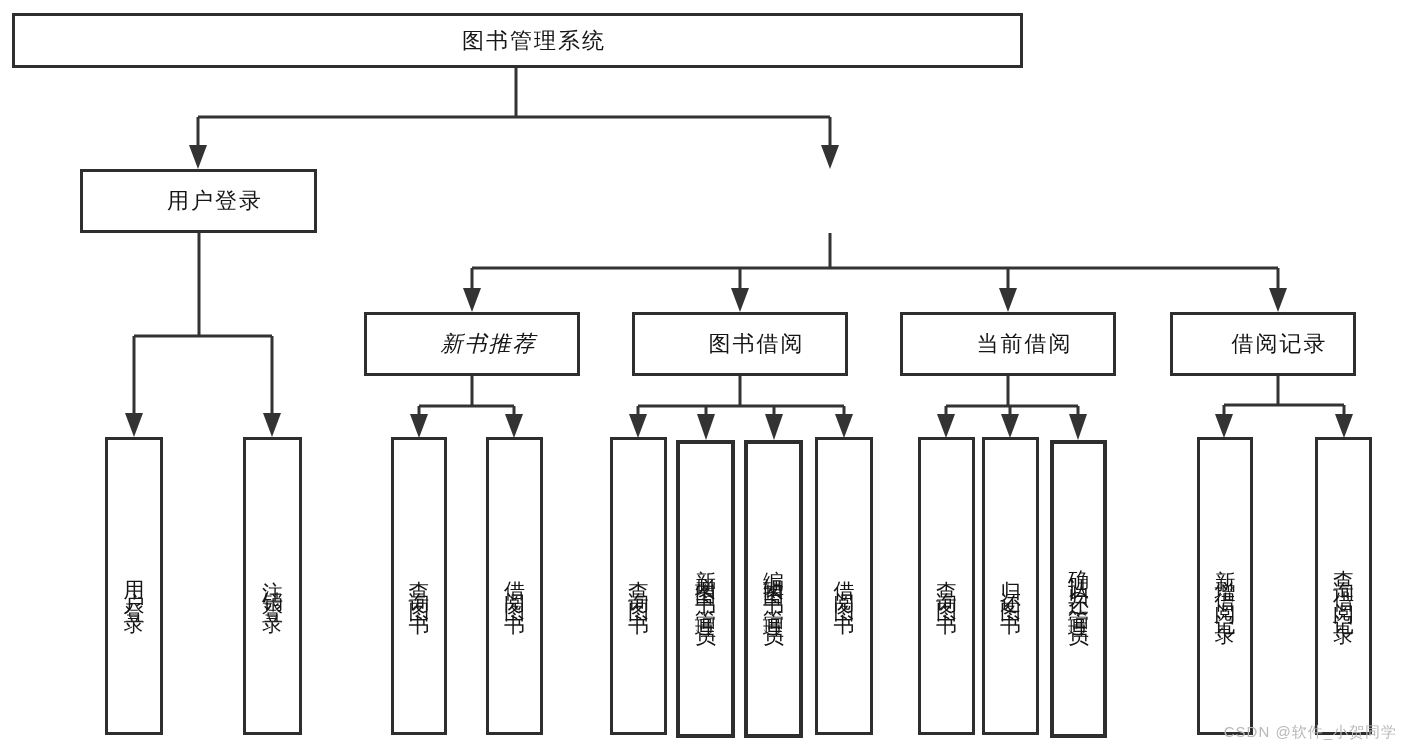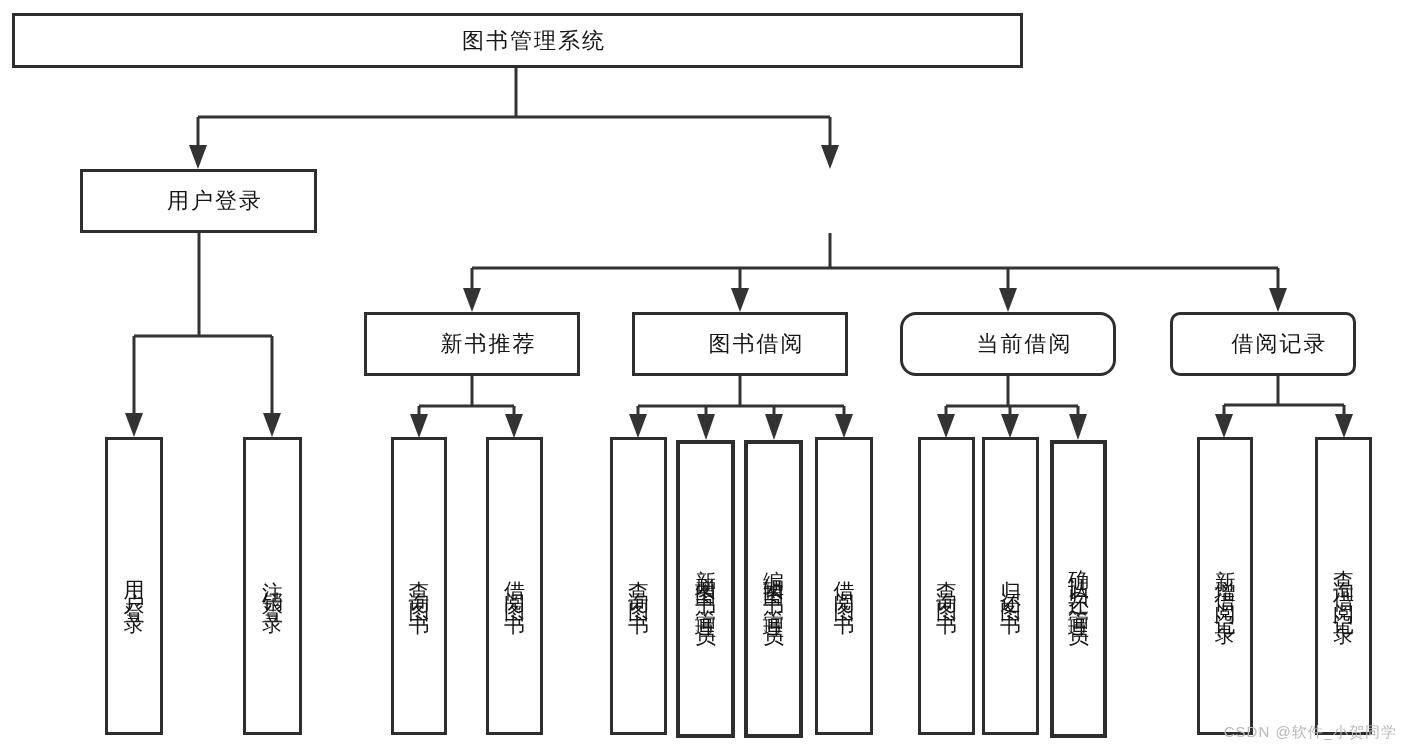--- a/index.html
+++ b/index.html
@@ -105,24 +105,24 @@
       <polygon points="1069,414 1087,414 1078,440"></polygon>
       <polygon points="1215,414 1233,414 1224,438"></polygon>
       <polygon points="1335,414 1353,414 1344,438"></polygon>
     </g>
   </svg>
 
   <div class="hnode" style="left:12px;top:13px;width:1011px;height:55px;">图书管理系统</div>
 
   <div class="hnode" style="left:80px;top:169px;width:237px;height:64px;">用户登录</div>
 
-  <div class="hnode" style="left:364px;top:312px;width:216px;height:64px;">新书推荐</div>
+  <div class="hnode" style="left:364px;top:312px;width:216px;height:64px;font-style:italic;">新书推荐</div>
   <div class="hnode" style="left:632px;top:312px;width:216px;height:64px;">图书借阅</div>
-  <div class="hnode" style="left:900px;top:312px;width:216px;height:64px;border-radius:16px;">当前借阅</div>
-  <div class="hnode" style="left:1170px;top:312px;width:186px;height:64px;border-radius:10px;">借阅记录</div>
+  <div class="hnode" style="left:900px;top:312px;width:216px;height:64px;">当前借阅</div>
+  <div class="hnode" style="left:1170px;top:312px;width:186px;height:64px;">借阅记录</div>
 
   <div class="leaf" style="left:105px;width:58px;">用户登录</div>
   <div class="leaf" style="left:243px;width:59px;">注销登录</div>
 
   <div class="leaf" style="left:391px;width:56px;">查询图书</div>
   <div class="leaf" style="left:486px;width:57px;">借阅图书</div>
 
   <div class="leaf" style="left:610px;width:57px;">查询图书</div>
   <div class="leaf thick" style="left:676px;width:59px;">新增图书（管理员）</div>
   <div class="leaf thick" style="left:744px;width:59px;">编辑图书（管理员）</div>

